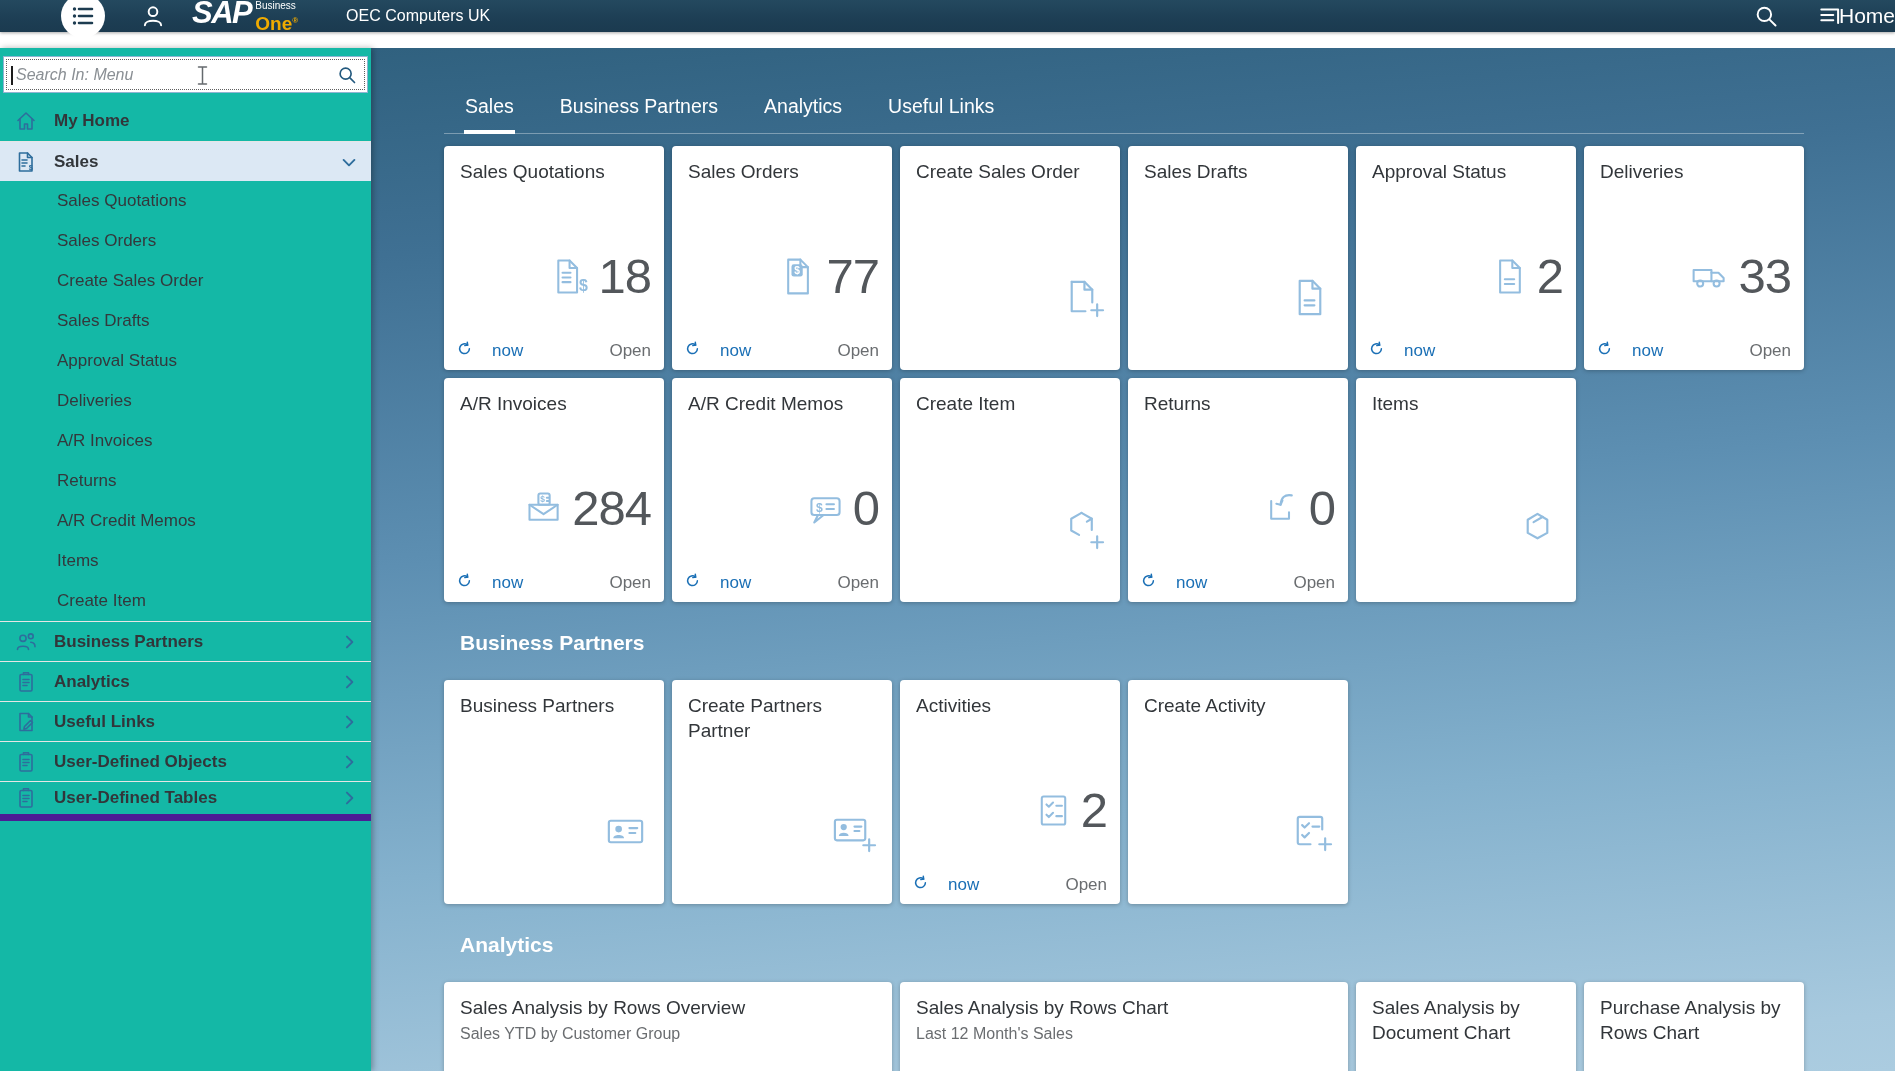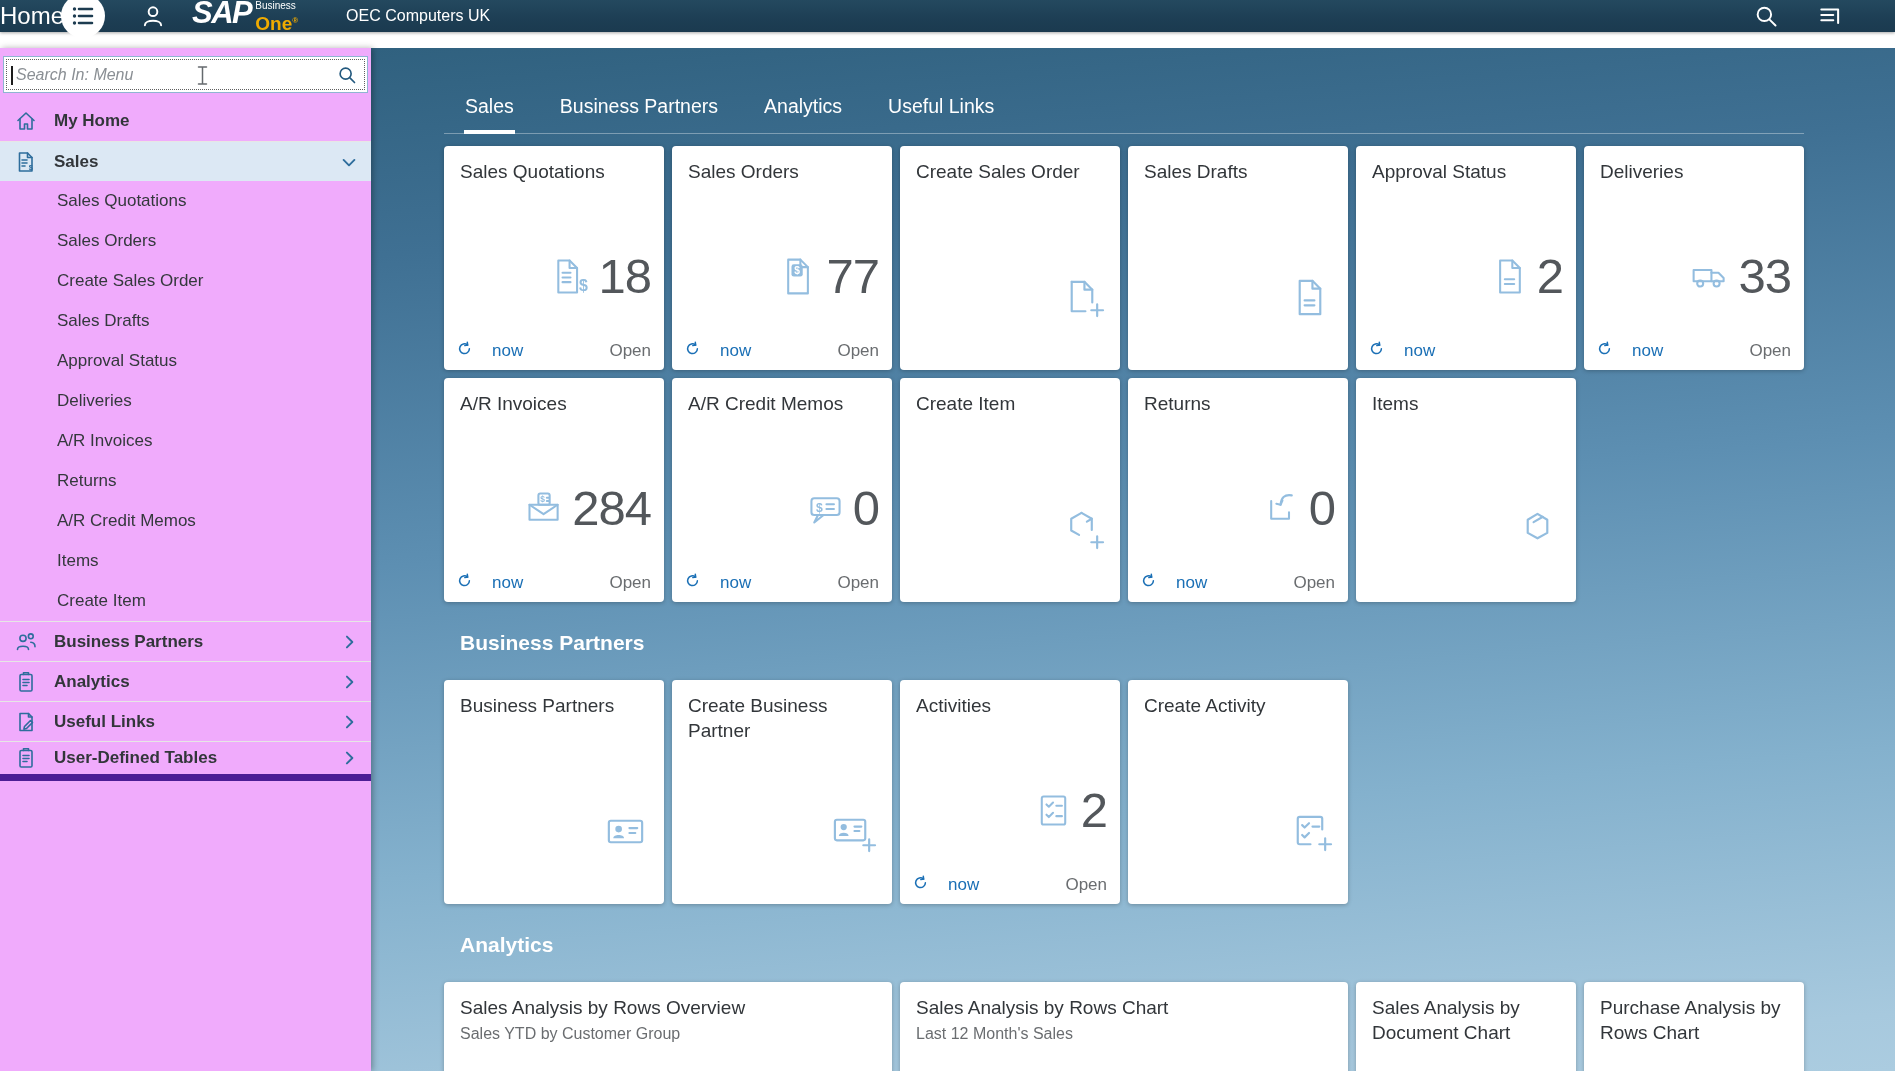--- a/index.html
+++ b/index.html
@@ -19,28 +19,28 @@
   }
   .hamburger{ margin-left:60px; width:46px; height:46px; border-radius:50%; cursor:pointer; flex:0 0 auto; }
   .tb-person{ margin-left:34px; cursor:pointer; display:flex; }
   .logo{ margin-left:26px; display:flex; align-items:flex-start; color:#fff; cursor:default; }
   .logo-sap{ font-size:31px; font-style:italic; font-weight:bold; letter-spacing:-1.5px; line-height:30px; }
   .logo-right{ margin-left:4px; display:flex; flex-direction:column; }
   .logo-business{ font-size:10px; line-height:12px; margin-top:2px; }
   .logo-one{ font-size:19px; font-weight:bold; color:#f0ab00; line-height:18px; }
   .logo-mark{ font-size:8px; vertical-align:super; color:#f0ab00; }
   .company{ margin-left:48px; color:#fff; font-size:16px; white-space:nowrap; }
-  .page-title{ position:absolute; left:0; right:15px; text-align:left; color:#fff; font-size:24px; pointer-events:none; }
+  .page-title{ position:absolute; left:0; right:0; text-align:right; color:#fff; font-size:21px; pointer-events:none; }
   .top-actions{ margin-left:auto; display:flex; align-items:center; gap:38px; padding-right:52px; }
   .top-actions > span{ cursor:pointer; display:flex; }
 
   
   .sidebar{
     position:absolute; top:48px; left:0; bottom:0; width:371px; z-index:30;
-    background:#f0abfc; box-shadow:2px 0 6px rgba(0,0,0,.3);
+    background:#14b8a6; box-shadow:2px 0 6px rgba(0,0,0,.3);
   }
   .search-wrap{ margin:8px 3px 8px; height:37px; border:1px solid #8fb4d2; background:#fff; position:relative; }
   .search-wrap input{
     position:absolute; inset:2px; border:1.5px dotted #5f5f5f; outline:none; background:#fff;
     padding:0 36px 0 9px; font-size:16px; font-style:italic; color:#32363a;
     font-family:"Liberation Sans","DejaVu Sans",sans-serif;
   }
   .search-wrap input::placeholder{ color:#8a8f94; font-style:italic; opacity:1; }
   .sw-mag{ position:absolute; right:9px; top:7px; cursor:pointer; }
   .sw-caret{ position:absolute; left:7px; top:9px; width:1.5px; height:19px; background:#1c1c1c; pointer-events:none; }
@@ -233,20 +233,35 @@
       <div class="m-item bt">
         <span class="m-icn">
           <svg width="24" height="24" viewBox="0 0 24 24">
             <g stroke="currentColor" fill="none" stroke-width="1.6" stroke-linecap="round" stroke-linejoin="round">
               <rect x="6" y="4.5" width="12" height="16.5" rx="1.3"></rect>
               <path d="M9.5 4.5V2.8h5v1.7"></path>
               <path d="M9 9.5h6M9 12.5h6M9 15.5h4"></path>
             </g>
           </svg>
         </span>
+        <span class="m-label">User-Defined Objects</span>
+        <span class="m-chev"><svg width="20" height="20" viewBox="0 0 24 24">
+            <path d="M9.5 5.5l6.5 6.5-6.5 6.5" stroke="currentColor" stroke-width="2.3" fill="none" stroke-linecap="round" stroke-linejoin="round"></path>
+          </svg></span>
+      </div>
+      <div class="m-item bt">
+        <span class="m-icn">
+          <svg width="24" height="24" viewBox="0 0 24 24">
+            <g stroke="currentColor" fill="none" stroke-width="1.6" stroke-linecap="round" stroke-linejoin="round">
+              <rect x="6" y="4.5" width="12" height="16.5" rx="1.3"></rect>
+              <path d="M9.5 4.5V2.8h5v1.7"></path>
+              <path d="M9 9.5h6M9 12.5h6M9 15.5h4"></path>
+            </g>
+          </svg>
+        </span>
         <span class="m-label">User-Defined Tables</span>
         <span class="m-chev"><svg width="20" height="20" viewBox="0 0 24 24">
             <path d="M9.5 5.5l6.5 6.5-6.5 6.5" stroke="currentColor" stroke-width="2.3" fill="none" stroke-linecap="round" stroke-linejoin="round"></path>
           </svg></span>
       </div>
     </div>
 </div>
 
 <div class="main">
   <div class="content">
@@ -497,21 +512,21 @@
                 <g stroke="currentColor" fill="none" stroke-width="2.2" stroke-linecap="round" stroke-linejoin="round">
                   <rect x="7" y="13" width="34" height="22" rx="2"></rect>
                   <path d="M28 20.5h8M28 25.5h6"></path>
                 </g>
                 <circle cx="17" cy="21.5" r="3.4" fill="currentColor"></circle>
                 <path d="M11.5 31c0-4.5 11-4.5 11 0z" fill="currentColor"></path>
               </svg>
             </span>
           </div>
           <div class="tile">
-            <div class="t-title">Create Business Partner</div>
+            <div class="t-title">Create Partners Partner</div>
             <span class="icn solo">
               <svg width="47" height="47" viewBox="0 0 48 48">
                 <g stroke="currentColor" fill="none" stroke-width="2.2" stroke-linecap="round" stroke-linejoin="round">
                   <rect x="5" y="12" width="31" height="21" rx="2"></rect>
                   <path d="M25 19h7M25 23.5h5"></path>
                   <path d="M34 38h12M40 32v12"></path>
                 </g>
                 <circle cx="14" cy="19.5" r="3.2" fill="currentColor"></circle>
                 <path d="M9 28.5c0-4.2 10-4.2 10 0z" fill="currentColor"></path>
               </svg>

